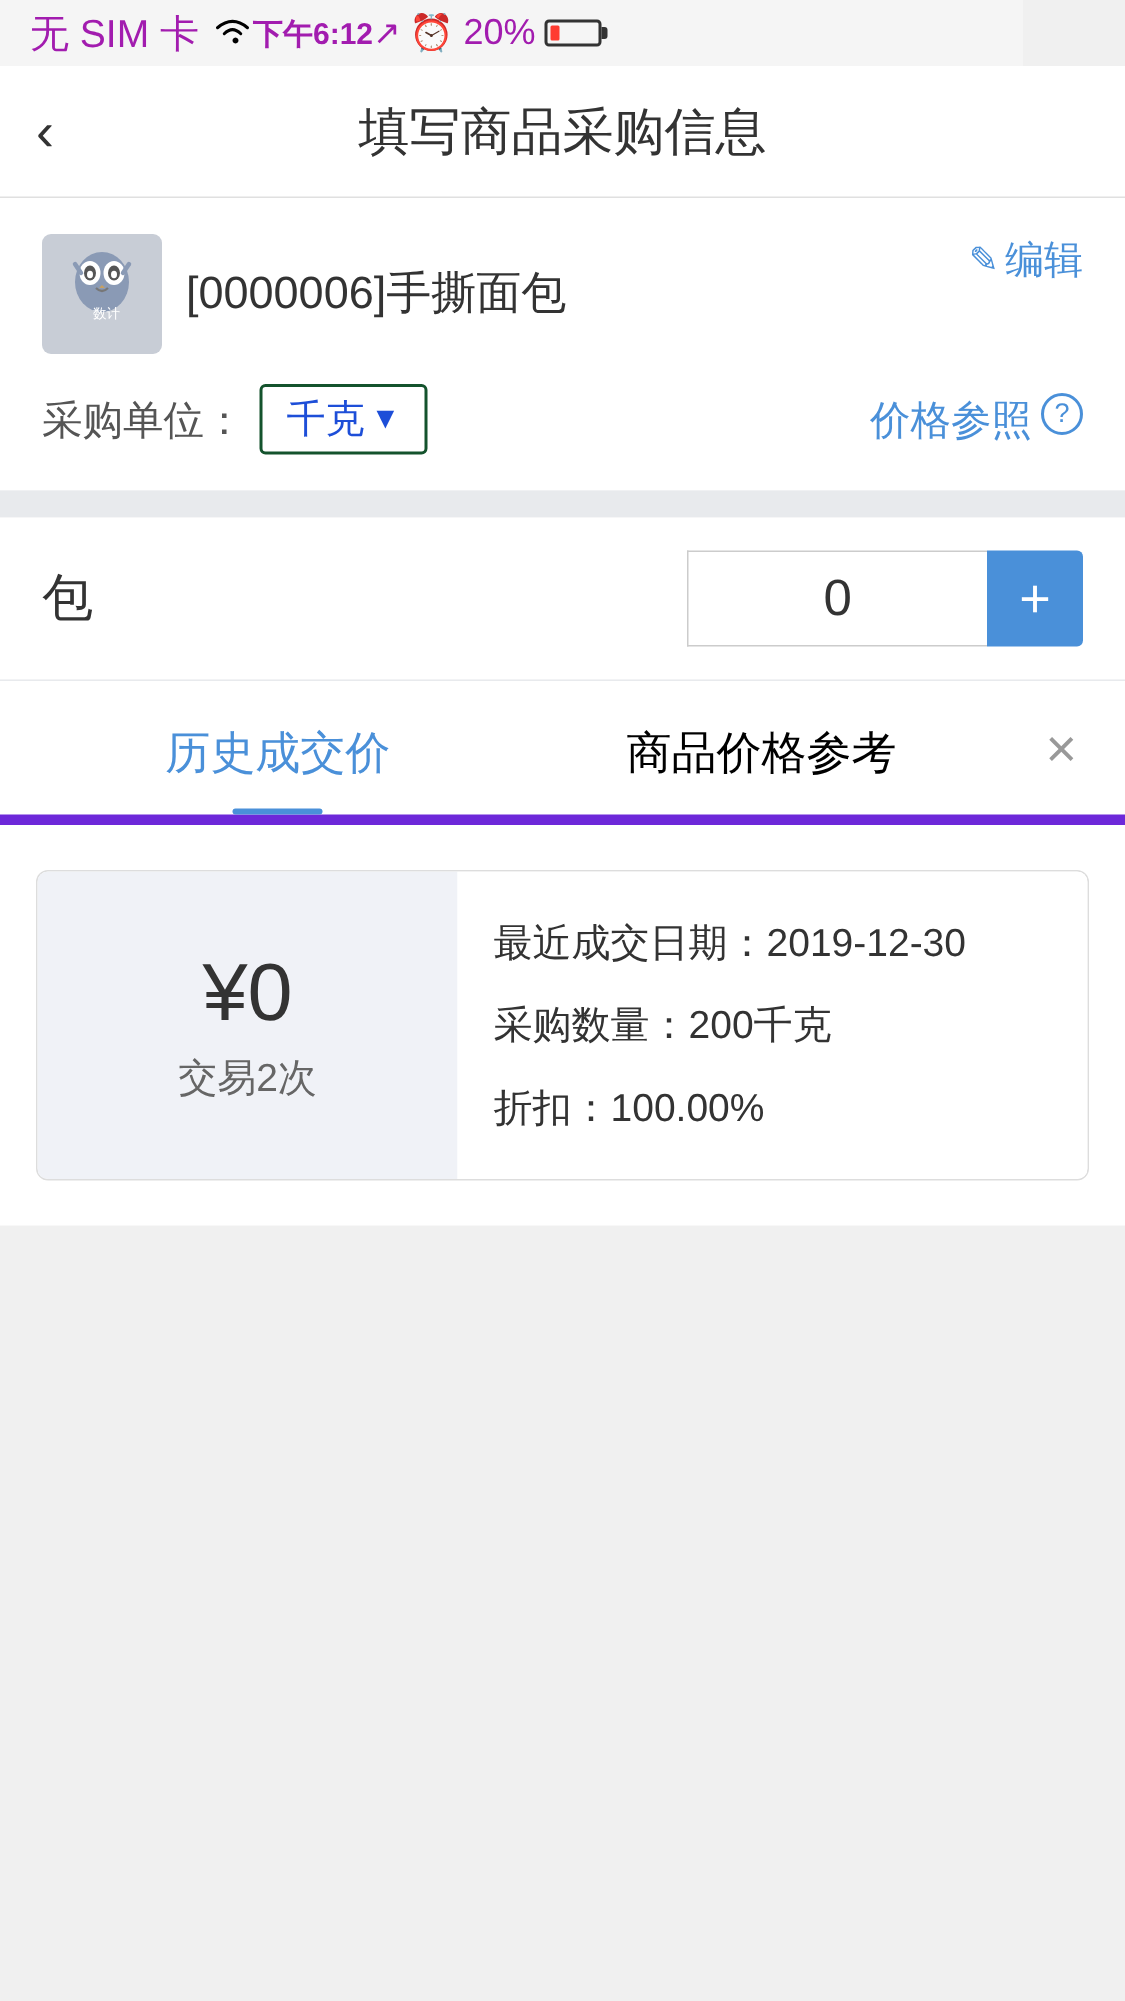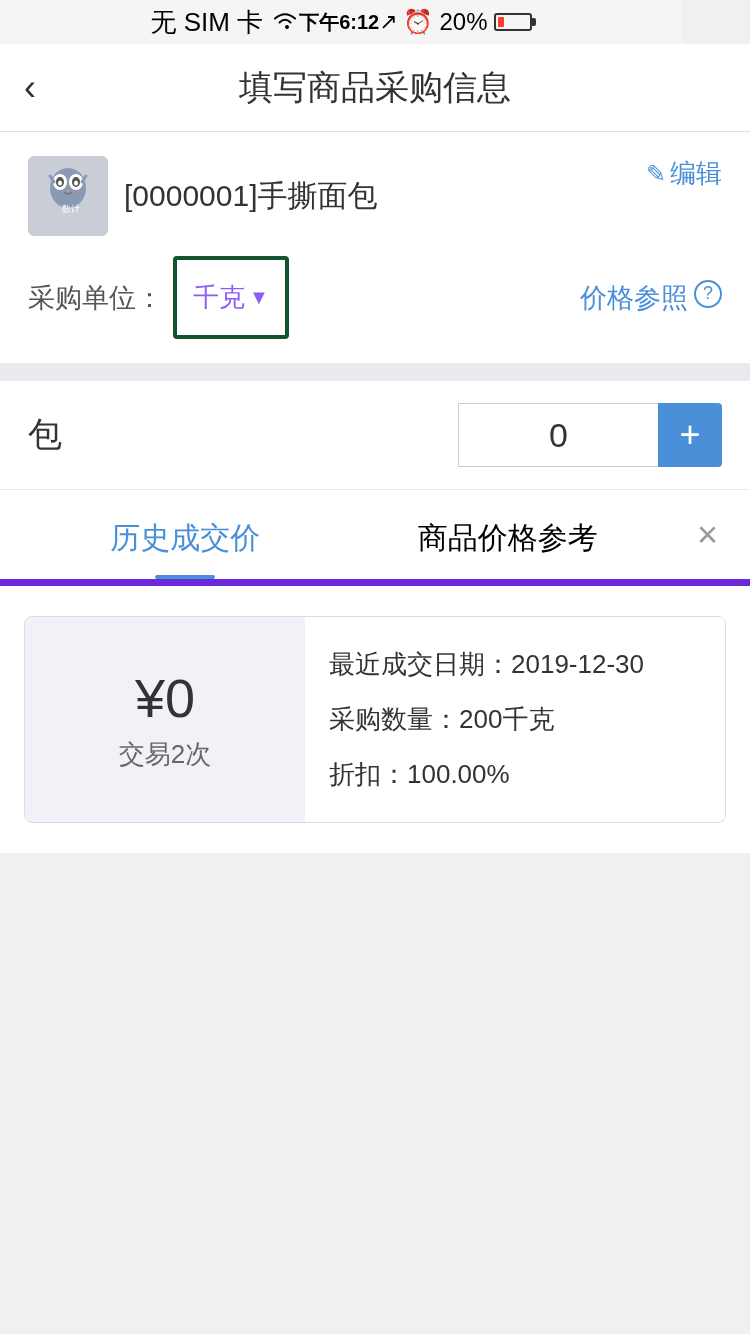--- a/index.html
+++ b/index.html
@@ -12,24 +12,24 @@
       overflow-x: hidden;
     }
 
     
     .status-bar {
       width: 682px;
       height: 44px;
       background: #f5f5f5;
       display: flex;
       align-items: center;
-      justify-content: center;
+      justify-content: flex-start;
       padding: 0 20px;
       font-size: 26px;
-      color: #000000;
+      color: #a21caf;
     }
     .status-left {
       display: flex;
       align-items: center;
       gap: 8px;
       font-size: 26px;
     }
     .status-center {
       font-size: 20px;
       font-weight: 700;
@@ -151,25 +151,25 @@
       margin-top: 20px;
     }
     .purchase-unit {
       display: flex;
       align-items: center;
       gap: 10px;
       font-size: 27px;
       color: #555;
     }
     .unit-dropdown {
-      border: 4px solid #14532d;
+      border: 2px solid #14532d;
       border-radius: 4px;
-      padding: 20px 16px;
-      font-size: 26px;
-      color: #8b5cf6;
+      padding: 4px 16px;
+      font-size: 26px;
+      color: #1d4ed8;
       display: flex;
       align-items: center;
       gap: 4px;
       background: #fff;
       cursor: pointer;
     }
     .price-ref {
       font-size: 27px;
       color: #4a90d9;
       display: flex;
@@ -386,21 +386,21 @@
           <ellipse cx="22" cy="27" rx="2" ry="2.5" fill="#fff"></ellipse>
           <ellipse cx="38" cy="27" rx="2" ry="2.5" fill="#fff"></ellipse>
           <path d="M26 36 Q30 40 34 36" stroke="#777" stroke-width="1.5" fill="none"></path>
           <polygon points="30,34 28,36 32,36" fill="#c8a060"></polygon>
           <path d="M12 20 L16 26" stroke="#8a9ab5" stroke-width="3" stroke-linecap="round"></path>
           <path d="M48 20 L44 26" stroke="#8a9ab5" stroke-width="3" stroke-linecap="round"></path>
           <text x="24" y="56" font-size="9" fill="#fff" font-family="sans-serif">数计</text>
         </svg>
       </div>
       <span class="product-name">
-        <span>[0000001]</span><span>手撕面包</span>
+        <span>[0000006]</span><span>手撕面包</span>
       </span>
     </div>
     <div class="edit-btn">
       <span class="edit-icon-small">✎</span>
       <span>编辑</span>
     </div>
   </div>
 
   <div class="product-bottom-row">
     <div class="purchase-unit">

